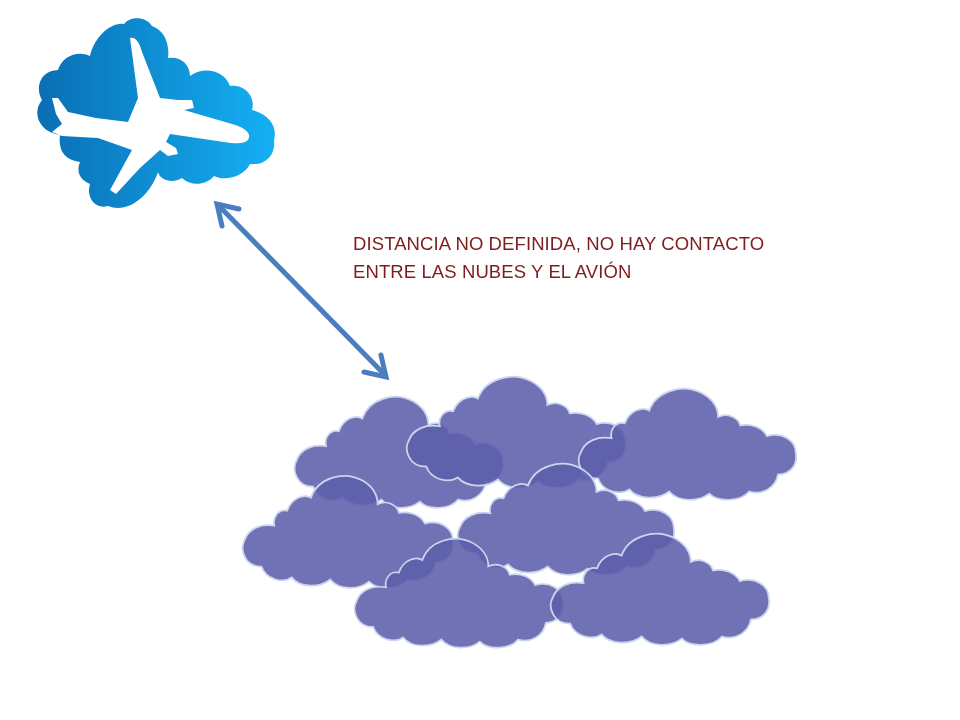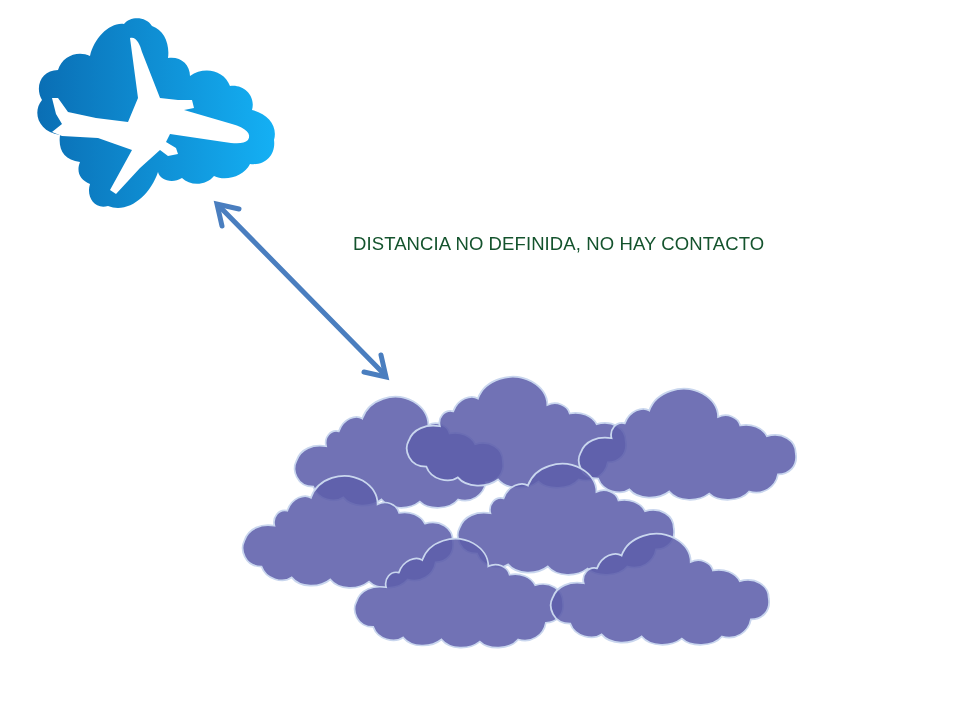--- a/index.html
+++ b/index.html
@@ -1,21 +1,21 @@
 <!DOCTYPE html>
 <html><head>
   <meta charset="utf-8">
   <style>
     html, body { margin: 0; padding: 0; background: #ffffff; }
     #slide { position: relative; width: 960px; height: 720px; background: #ffffff; overflow: hidden; }
     #art { position: absolute; left: 0; top: 0; }
     .caption {
       position: absolute; left: 353px; top: 230px; width: 480px;
       font-family: "Liberation Sans", sans-serif; font-size: 18.5px; line-height: 28px;
-      color: #14532d; letter-spacing: 0.1px;
+      color: #7f1d1d; letter-spacing: 0.1px;
     }
     .caption div { white-space: nowrap; }
   </style>
 </head>
 <body>
 
 <div id="slide">
   <svg id="art" width="960" height="720" viewBox="0 0 960 720" xmlns="http://www.w3.org/2000/svg">
     <defs>
       <linearGradient id="blueGrad" x1="0" y1="0" x2="1" y2="0">
@@ -45,14 +45,15 @@
       <use href="#cloudShape" transform="translate(576,385) scale(2.22,2.13)" fill="#5d5eab" fill-opacity="0.88" stroke="#c9d6ee" stroke-width="0.8"></use>
       <use href="#cloudShape" transform="translate(240,472) scale(2.15,2.15)" fill="#5d5eab" fill-opacity="0.88" stroke="#c9d6ee" stroke-width="0.8"></use>
       <use href="#cloudShape" transform="translate(455,460) scale(2.21,2.13)" fill="#5d5eab" fill-opacity="0.88" stroke="#c9d6ee" stroke-width="0.8"></use>
       <use href="#cloudShape" transform="translate(352,535) scale(2.13,2.09)" fill="#5d5eab" fill-opacity="0.88" stroke="#c9d6ee" stroke-width="0.8"></use>
       <use href="#cloudShape" transform="translate(548,530) scale(2.23,2.13)" fill="#5d5eab" fill-opacity="0.88" stroke="#c9d6ee" stroke-width="0.8"></use>
     </g>
   </svg>
 
   <div class="caption">
     <div>DISTANCIA NO DEFINIDA, NO HAY CONTACTO</div>
+    <div>ENTRE LAS NUBES Y EL AVIÓN</div>
   </div>
 </div>
 
 </body></html>

